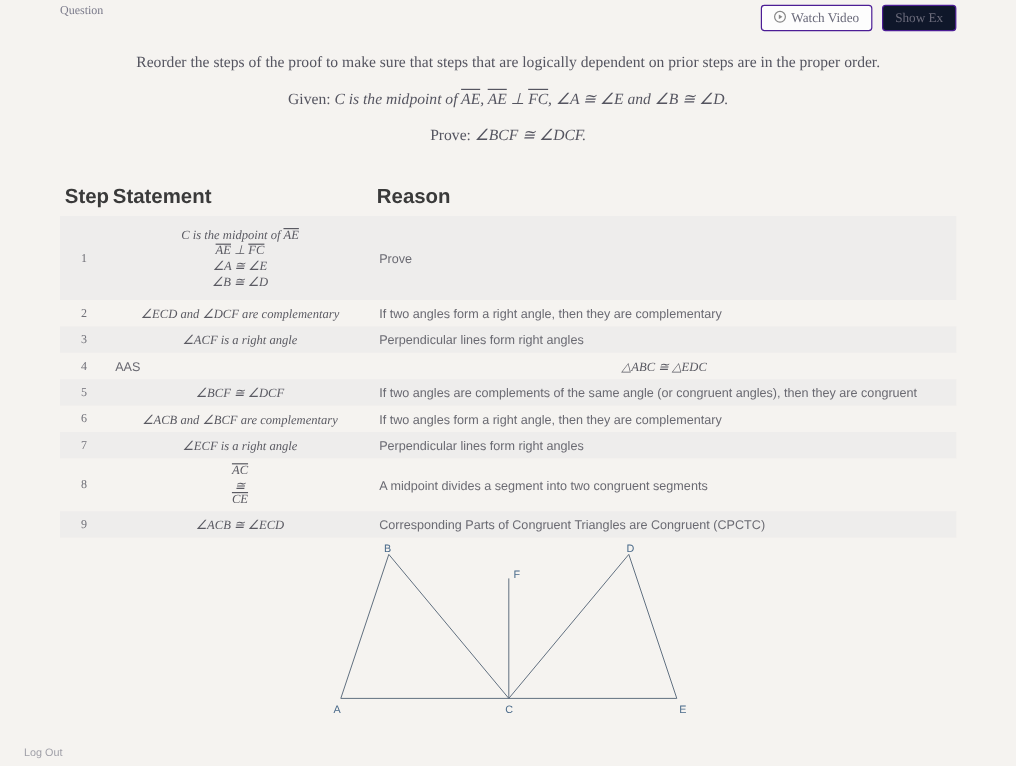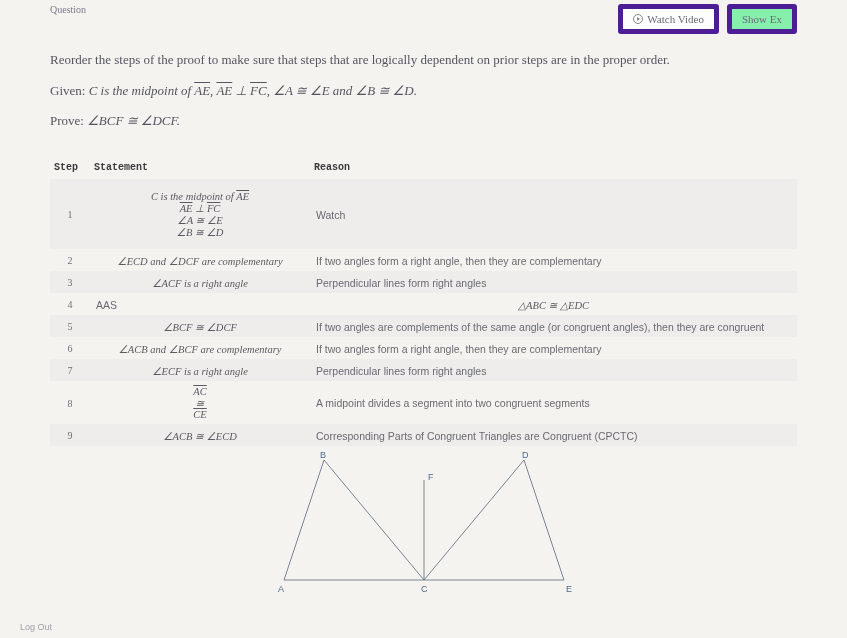--- a/index.html
+++ b/index.html
@@ -21,31 +21,31 @@
     }
     .question-label {
       color: #7a7a8a;
       font-size: 10px;
     }
     .header-buttons {
       display: flex;
       gap: 8px;
     }
     .btn {
-      border: 5px solid #4c1d95;
+      border: 1px solid #4c1d95;
       background: #fdfdfd;
       color: #6a6a7a;
       font-size: 11px;
       padding: 4px 10px;
       border-radius: 3px;
       display: flex;
-      align-items: center;
+      align-items: flex-start;
       gap: 4px;
     }
-    .btn.secondary { background: #86efac; }
+    .btn.secondary { background: #0f172a; }
     .play-circle {
       display: inline-flex;
       border: 1px solid #888;
       border-radius: 50%;
       width: 10px;
       height: 10px;
       align-items: center;
       justify-content: center;
     }
     .play-tri {
@@ -54,38 +54,38 @@
       border-top: 2px solid transparent;
       border-bottom: 2px solid transparent;
       margin-left: 1px;
     }
     .problem {
       padding: 14px 50px 6px 50px;
       color: #555560;
       font-size: 13px;
       line-height: 1.9;
     }
-    .problem p { margin-bottom: 6px; }
+    .problem p { margin-bottom: 6px; text-align: center; }
     .overline { text-decoration: overline; }
     .math-i { font-style: italic; font-family: Georgia, serif; }
     .proof-area {
       padding: 0 50px;
       margin-top: 10px;
     }
     .proof-table {
       display: grid;
       grid-template-columns: 40px 220px 1fr;
       font-size: 10.5px;
     }
     .th {
       font-weight: bold;
       color: #3a3a3a;
       padding: 6px 4px;
-      font-family: Liberation Mono, monospace;
-      font-size: 10px;
+      font-family: Liberation Sans, sans-serif;
+      font-size: 17px;
     }
     .cell {
       padding: 4px 6px;
       color: #6a6a72;
       border-top: 1px solid transparent;
       display: flex;
       align-items: center;
       min-height: 22px;
     }
     .step-num {
@@ -151,21 +151,21 @@
     <div class="th" style="">Statement</div>
     <div class="th">Reason</div>
 
     <div class="cell step-num row-bg row1">1</div>
     <div class="cell stmt row-bg row1">
       <div><span class="math-i">C</span> is the midpoint of <span class="overline">AE</span></div>
       <div><span class="overline">AE</span> ⊥ <span class="overline">FC</span></div>
       <div>∠A ≅ ∠E</div>
       <div>∠B ≅ ∠D</div>
     </div>
-    <div class="cell reason row-bg row1">Watch</div>
+    <div class="cell reason row-bg row1">Prove</div>
 
     <div class="cell step-num">2</div>
     <div class="cell stmt">∠ECD and ∠DCF are complementary</div>
     <div class="cell reason">If two angles form a right angle, then they are complementary</div>
 
     <div class="cell step-num row-bg">3</div>
     <div class="cell stmt row-bg">∠ACF is a right angle</div>
     <div class="cell reason row-bg">Perpendicular lines form right angles</div>
 
     <div class="cell step-num">4</div>

